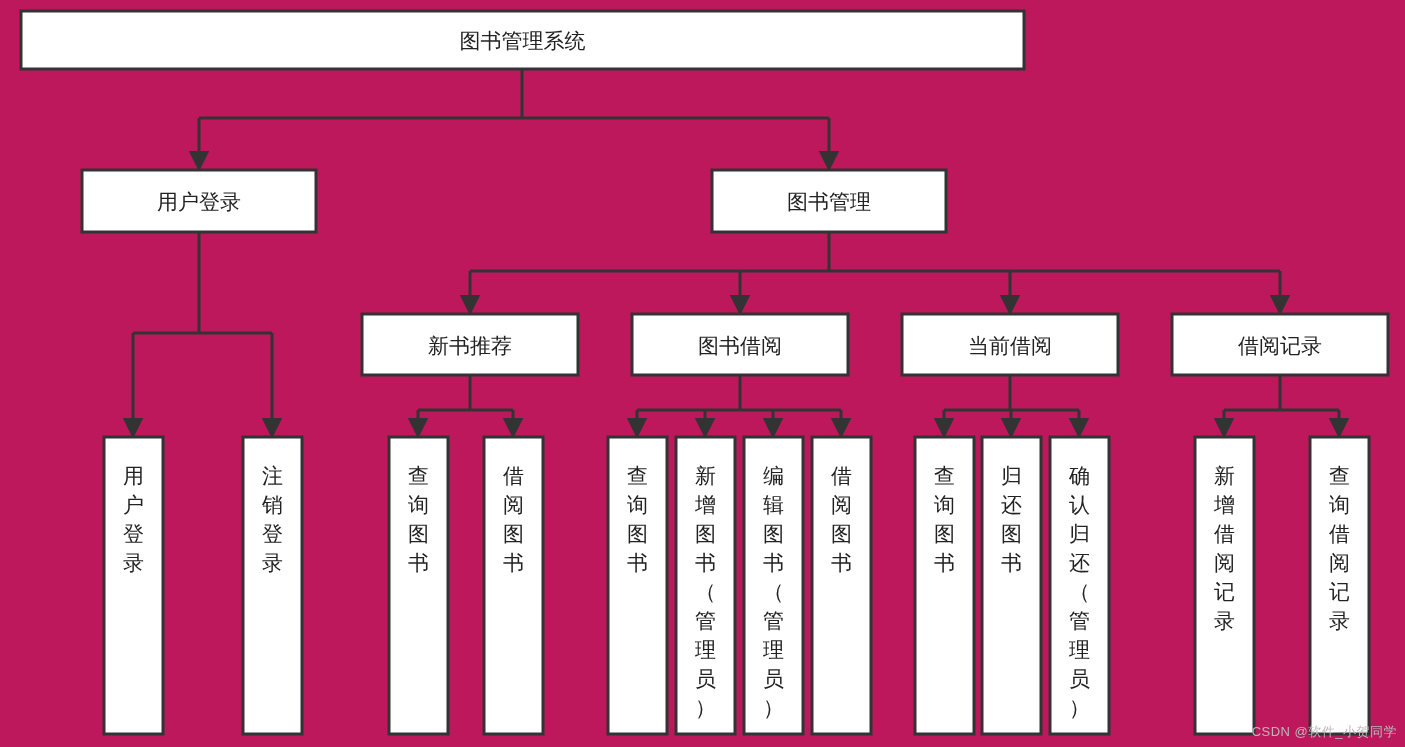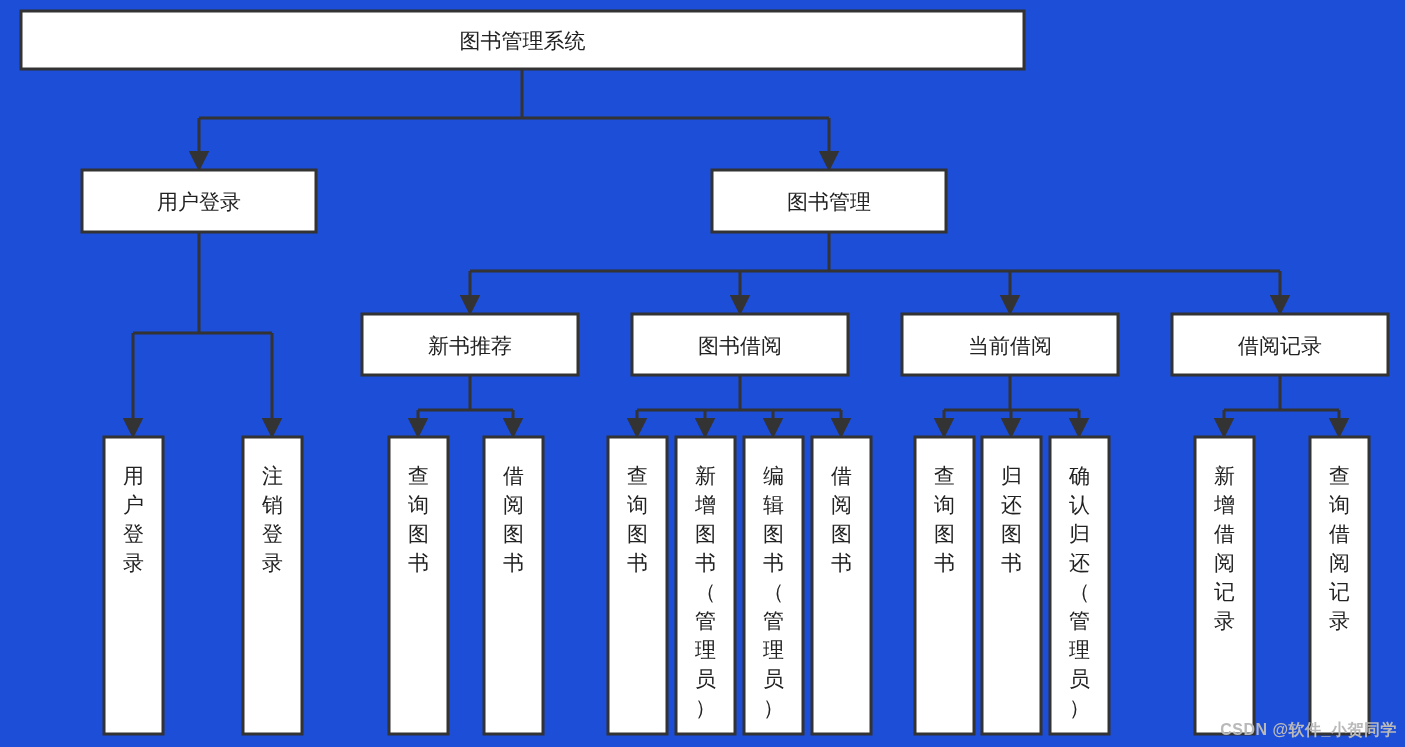--- a/index.html
+++ b/index.html
@@ -1,29 +1,29 @@
 <!DOCTYPE html>
 <html><head>
 <meta charset="utf-8">
 <style>
   html,body{margin:0;padding:0;background:#ffffff;}
   body{width:1405px;height:747px;overflow:hidden;
        font-family:"Liberation Sans","DejaVu Sans",sans-serif;}
-  #diagram-root{position:relative;width:1405px;height:747px;background:#1d4ed8;}
+  #diagram-root{position:relative;width:1405px;height:747px;background:#be185d;}
   svg#tree{position:absolute;left:0;top:0;width:1405px;height:747px;display:block;}
   .node-box{fill:#ffffff;stroke:#333333;stroke-width:3;}
   .edge{stroke:#333333;stroke-width:3;fill:none;}
   .node-label{font-family:"Liberation Sans","DejaVu Sans",sans-serif;
               fill:#222222;font-size:21px;text-anchor:middle;}
   .leaf-label{font-family:"Liberation Sans","DejaVu Sans",sans-serif;
               fill:#222222;font-size:21px;}
   .leaf-label tspan{text-anchor:middle;}
-  .watermark{position:absolute;right:8px;bottom:6px;font-size:16px;
+  .watermark{position:absolute;right:8px;bottom:6px;font-size:13px;
              color:#b9b9b9;font-family:"Liberation Sans","DejaVu Sans",sans-serif;
-             white-space:nowrap;letter-spacing:.5px;font-weight:bold;}
+             white-space:nowrap;letter-spacing:.5px;}
 </style>
 </head>
 <body>
 
 <div id="diagram-root">
   <svg id="tree" viewBox="0 0 1405 747">
     <defs>
       <marker id="arrow" viewBox="0 0 12 12" refX="10" refY="6" markerWidth="7" markerHeight="7" orient="auto-start-reverse">
         <path d="M 0 0 L 12 6 L 0 12 z" fill="#333333"></path>
       </marker>

